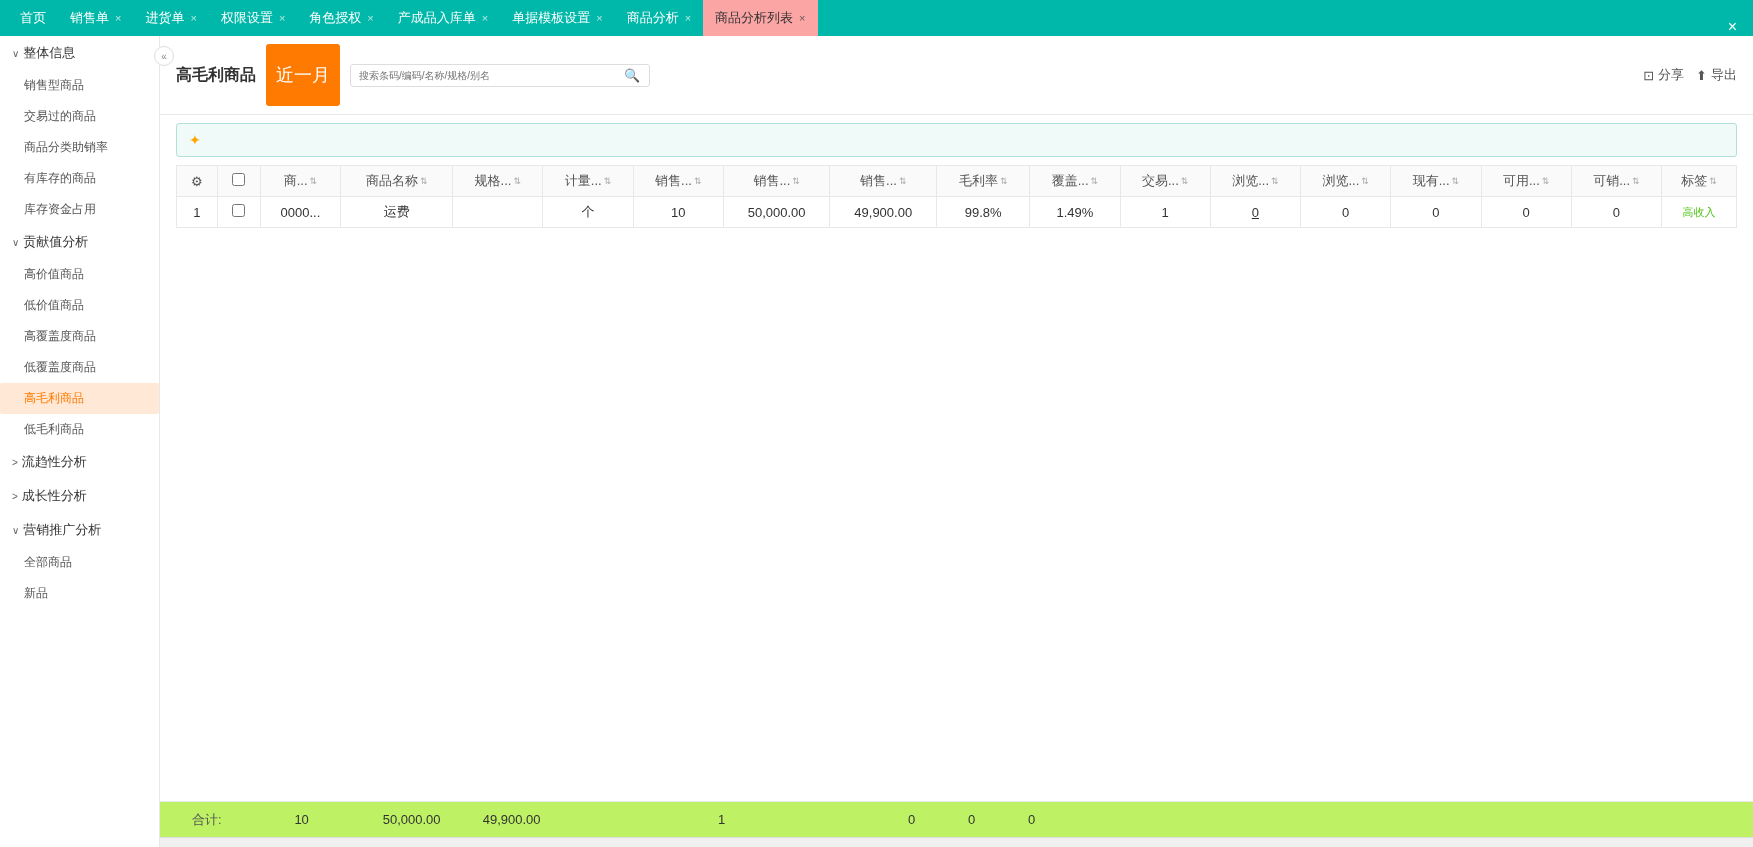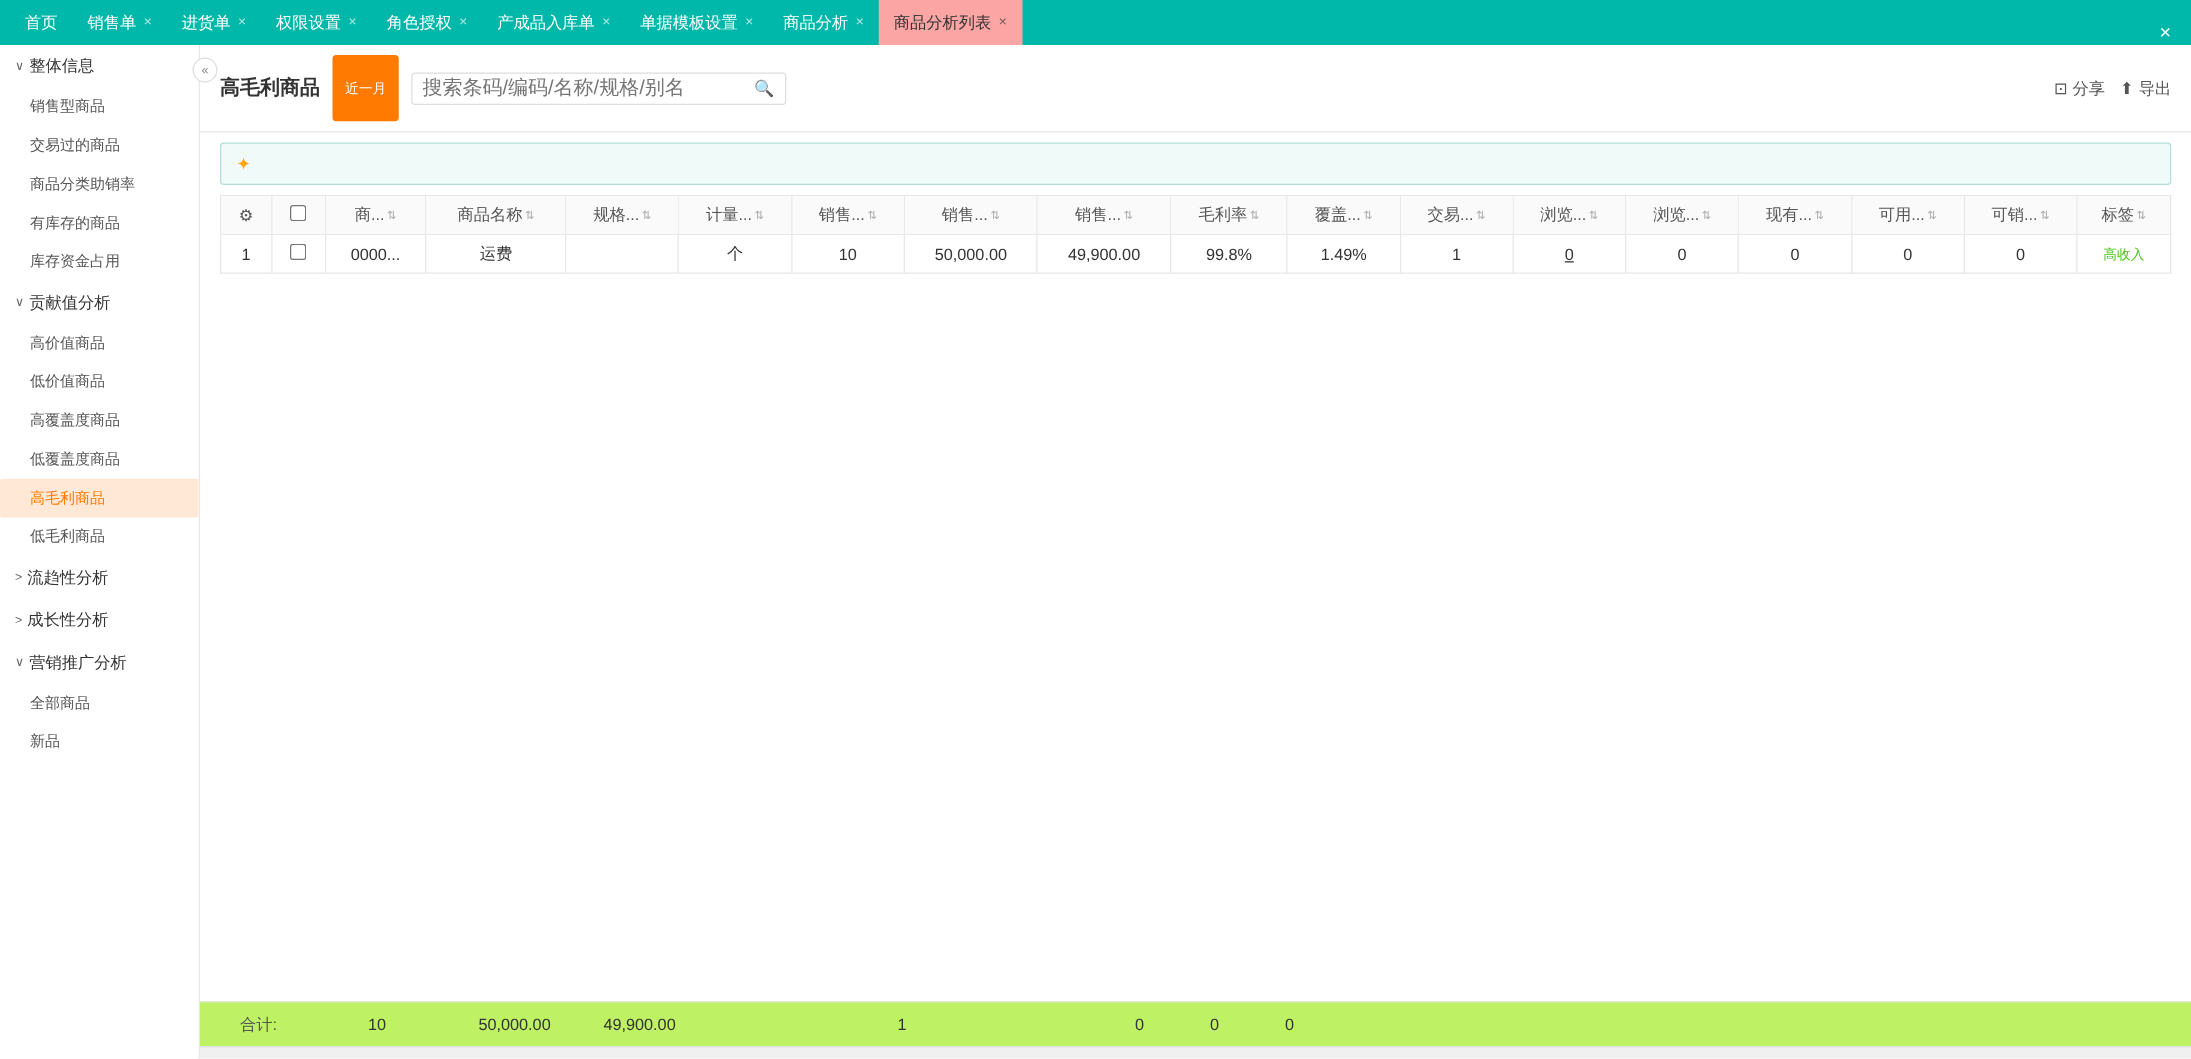--- a/index.html
+++ b/index.html
@@ -105,37 +105,37 @@
       font-weight: bold;
       color: #333;
       white-space: nowrap;
     }
     .filter-btn {
       background: #ff7a00;
       color: #fff;
       border: none;
       border-radius: 3px;
       padding: 19px 10px;
-      font-size: 11px;
+      font-size: 18px;
       cursor: pointer;
       white-space: nowrap;
     }
     .search-box {
       display: flex;
       align-items: center;
       border: 1px solid #ddd;
       border-radius: 3px;
       padding: 3px 8px;
       flex: 1;
       max-width: 300px;
     }
     .search-box input {
       border: none;
       outline: none;
-      font-size: 16px;
+      font-size: 10px;
       color: #999;
       width: 100%;
       background: transparent;
     }
     .search-icon { color: #aaa; font-size: 13px; cursor: pointer; }
 
     .header-actions {
       margin-left: auto;
       display: flex;
       gap: 12px;

